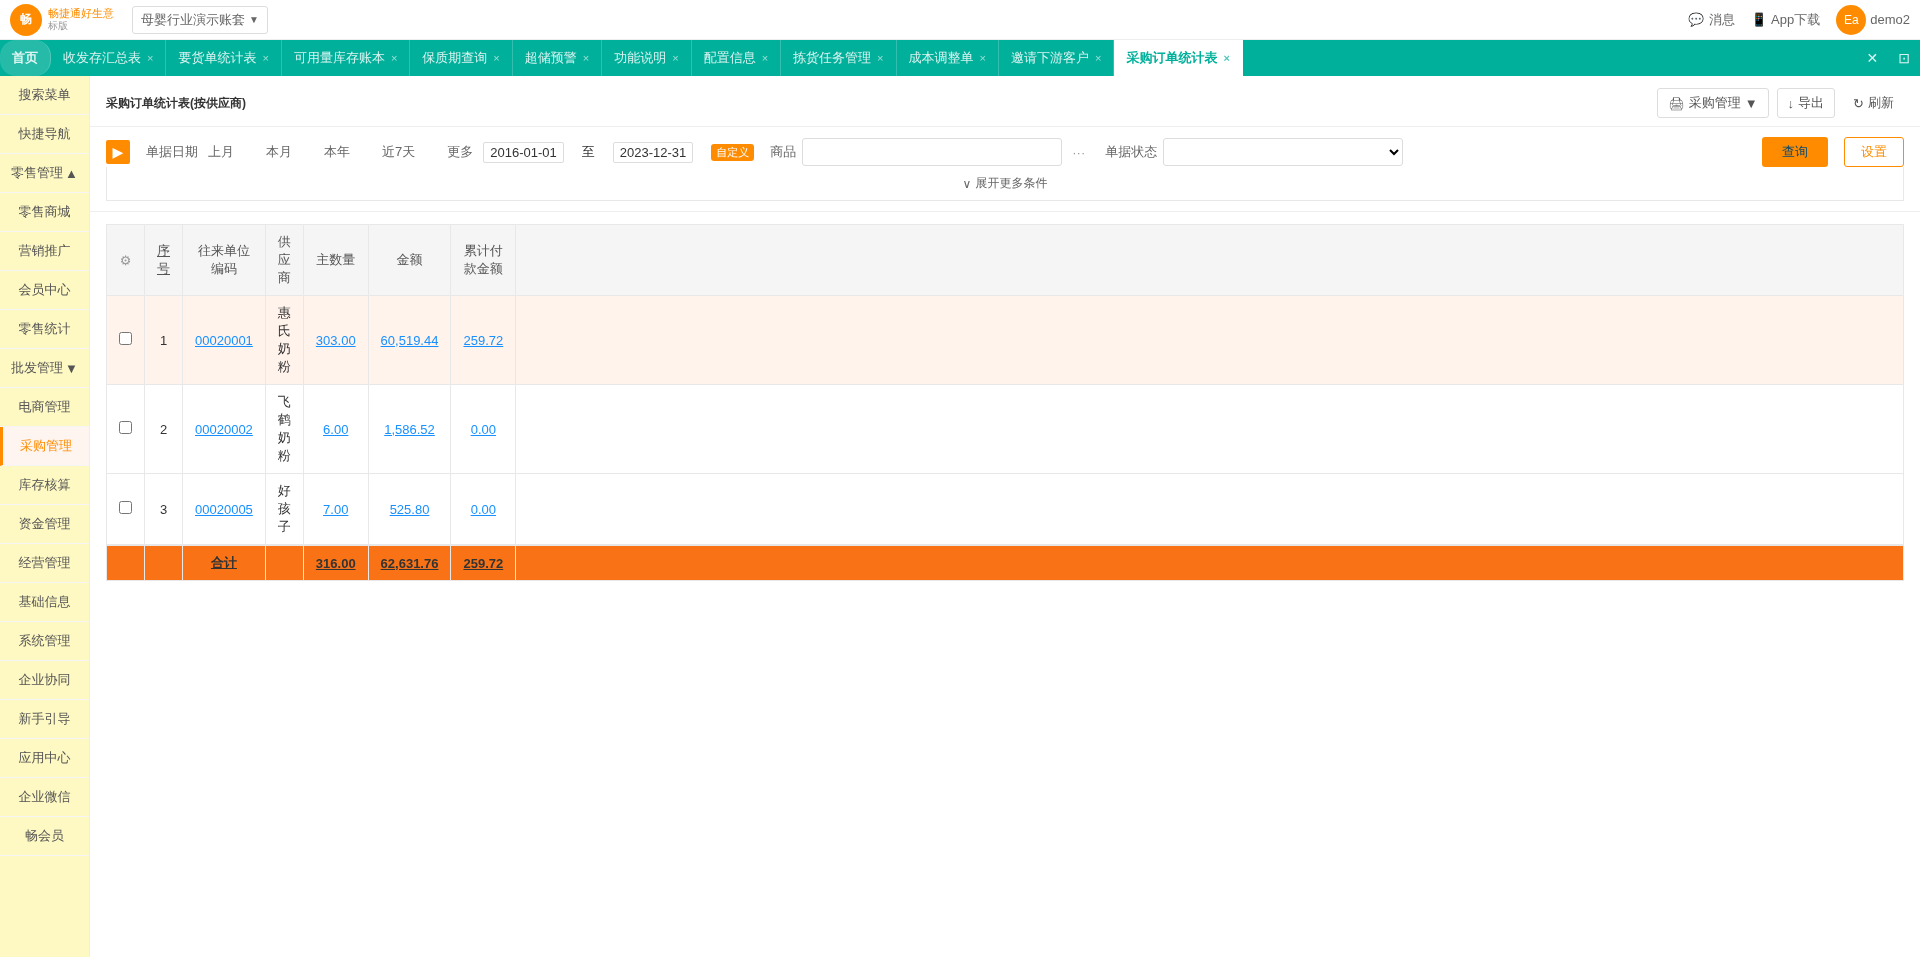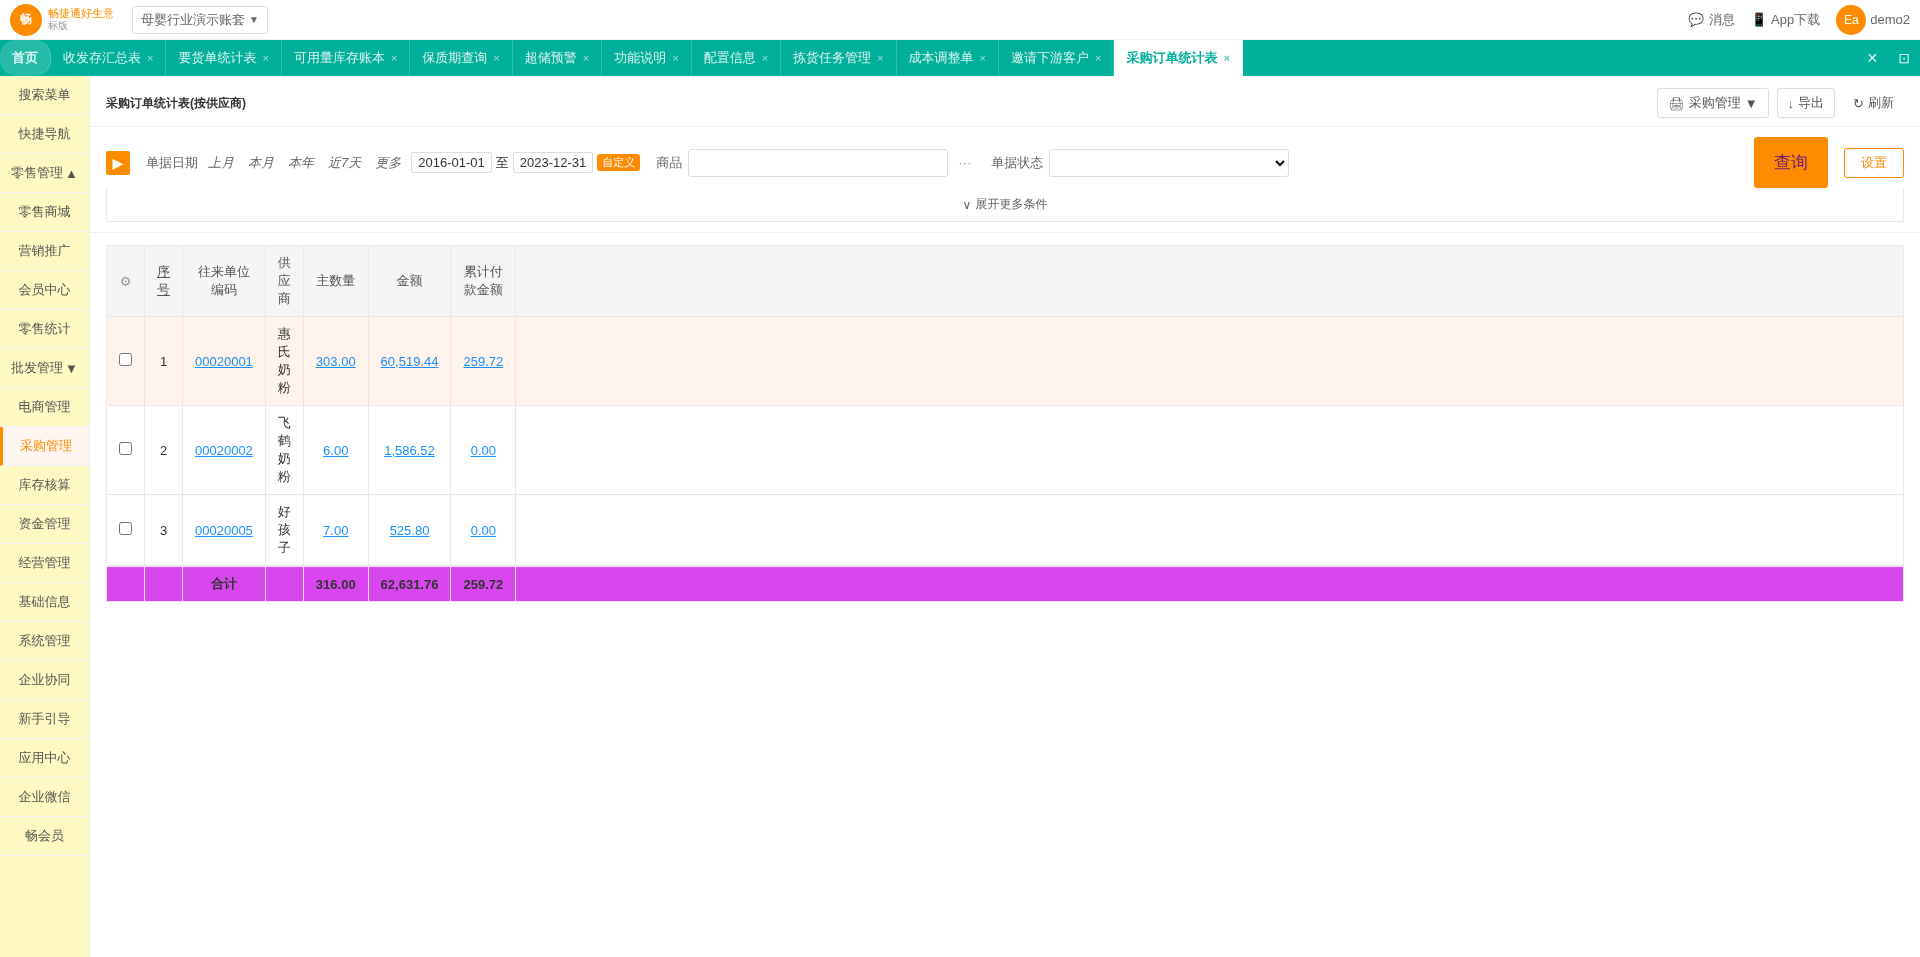--- a/index.html
+++ b/index.html
@@ -41,45 +41,45 @@
     .btn-print { display: flex; align-items: center; gap: 4px; padding: 5px 10px; border: 1px solid #ddd; border-radius: 3px; background: #fff; cursor: pointer; font-size: 13px; color: #555; }
     .btn-export { display: flex; align-items: center; gap: 4px; padding: 5px 10px; border: 1px solid #ddd; border-radius: 3px; background: #fff; cursor: pointer; font-size: 13px; color: #555; }
     .btn-refresh { display: flex; align-items: center; gap: 4px; padding: 5px 10px; border: none; background: transparent; cursor: pointer; font-size: 13px; color: #555; }
 
     
     .filter-area { padding: 10px 16px; background: #fff; border-bottom: 1px solid #eee; }
     .filter-row { display: flex; align-items: center; gap: 16px; flex-wrap: wrap; }
     .filter-toggle { width: 24px; height: 24px; background: #ff8c00; color: #fff; border: none; cursor: pointer; display: flex; align-items: center; justify-content: center; border-radius: 2px; font-size: 14px; flex-shrink: 0; }
     .filter-item { display: flex; align-items: center; gap: 6px; }
     .filter-label { color: #666; font-size: 13px; white-space: nowrap; font-family: Liberation Mono, monospace; }
-    .date-shortcuts { display: flex; gap: 6px; font-style: italic; }
+    .date-shortcuts { display: flex; gap: 24px; }
     .date-shortcut { color: #666; cursor: pointer; font-size: 13px; padding: 2px 4px; }
-    .date-range { display: flex; align-items: center; gap: 4px; font-size: 13px; color: #333; }
+    .date-range { display: flex; align-items: center; gap: 18px; font-size: 13px; color: #333; }
     .date-tag { background: #ff8c00; color: #fff; padding: 1px 5px; border-radius: 3px; font-size: 11px; cursor: pointer; }
     .filter-input { border: 1px solid #ddd; border-radius: 3px; padding: 4px 8px; font-size: 13px; width: 200px; height: 28px; }
     .filter-select { border: 1px solid #ddd; border-radius: 3px; padding: 4px 8px; font-size: 13px; width: 240px; height: 28px; background: #fff; }
     .filter-spacer { flex: 1; }
-    .btn-query { background: #ff8c00; color: #701a75; border: none; padding: 14px 20px; border-radius: 3px; cursor: pointer; font-size: 17px; }
+    .btn-query { background: #ff8c00; color: #0c4a6e; border: none; padding: 6px 20px; border-radius: 3px; cursor: pointer; font-size: 13px; }
     .btn-settings { background: #fff; color: #ff8c00; border: 1px solid #ff8c00; padding: 5px 16px; border-radius: 3px; cursor: pointer; font-size: 13px; }
 
     
     .table-container { padding: 0 16px 16px; margin-top: 0; }
     .data-table { width: 100%; border-collapse: collapse; margin-top: 12px; }
     .data-table th { background: #f5f5f5; border: 1px solid #e8e8e8; padding: 8px 12px; text-align: center; font-weight: normal; color: #555; font-size: 13px; }
     .data-table td { border: 1px solid #e8e8e8; padding: 8px 12px; text-align: center; font-size: 13px; }
     .data-table tr:nth-child(odd) { background: #fff; }
     .data-table tr.highlight { background: #fff3ec; }
     .link-text { color: #1890ff; text-decoration: underline; cursor: pointer; }
     .col-checkbox { width: 40px; }
     .col-num { width: 40px; text-decoration: underline; }
     .settings-icon { color: #999; cursor: pointer; }
 
     
     .table-footer { background: #fff9f5; border-top: 2px solid #e8e8e8; }
-    .table-footer td { font-weight: bold; background: #d946ef; }
+    .table-footer td { font-weight: bold; background: #f97316; text-decoration: underline; }
 
     
     .expand-row { display: flex; justify-content: center; padding: 8px; background: #fff; border: 1px solid #e8e8e8; border-top: none; cursor: pointer; color: #666; font-size: 12px; gap: 4px; align-items: center; }
   </style>
 </head>
 <body>
 
 <div class="top-bar">
   <div class="top-bar-left">
     <div class="logo-area">

